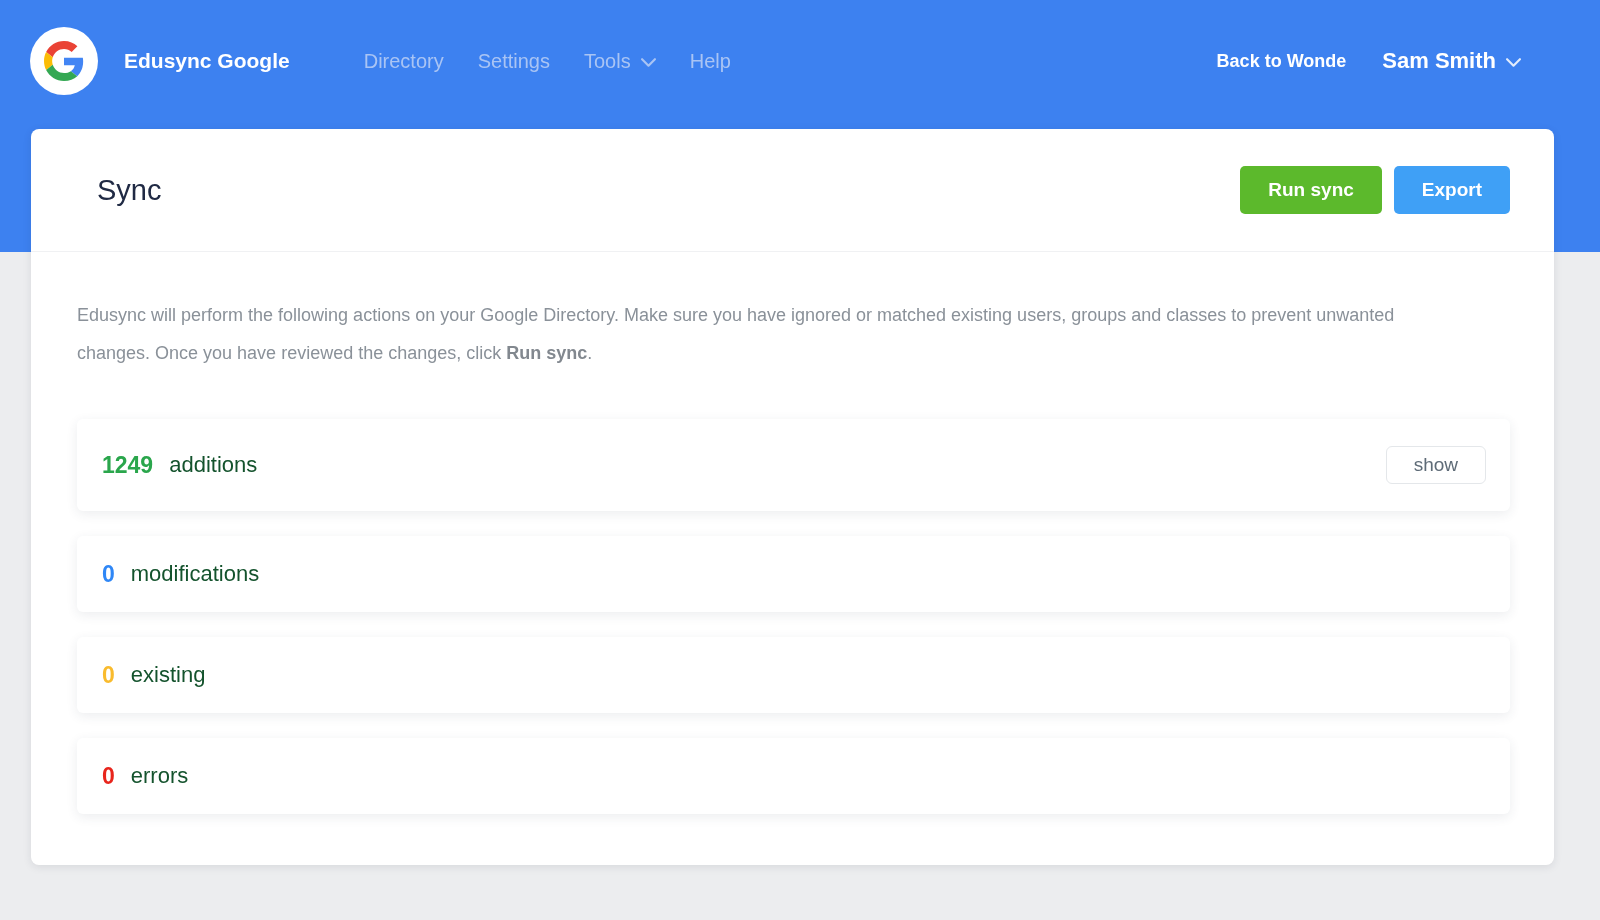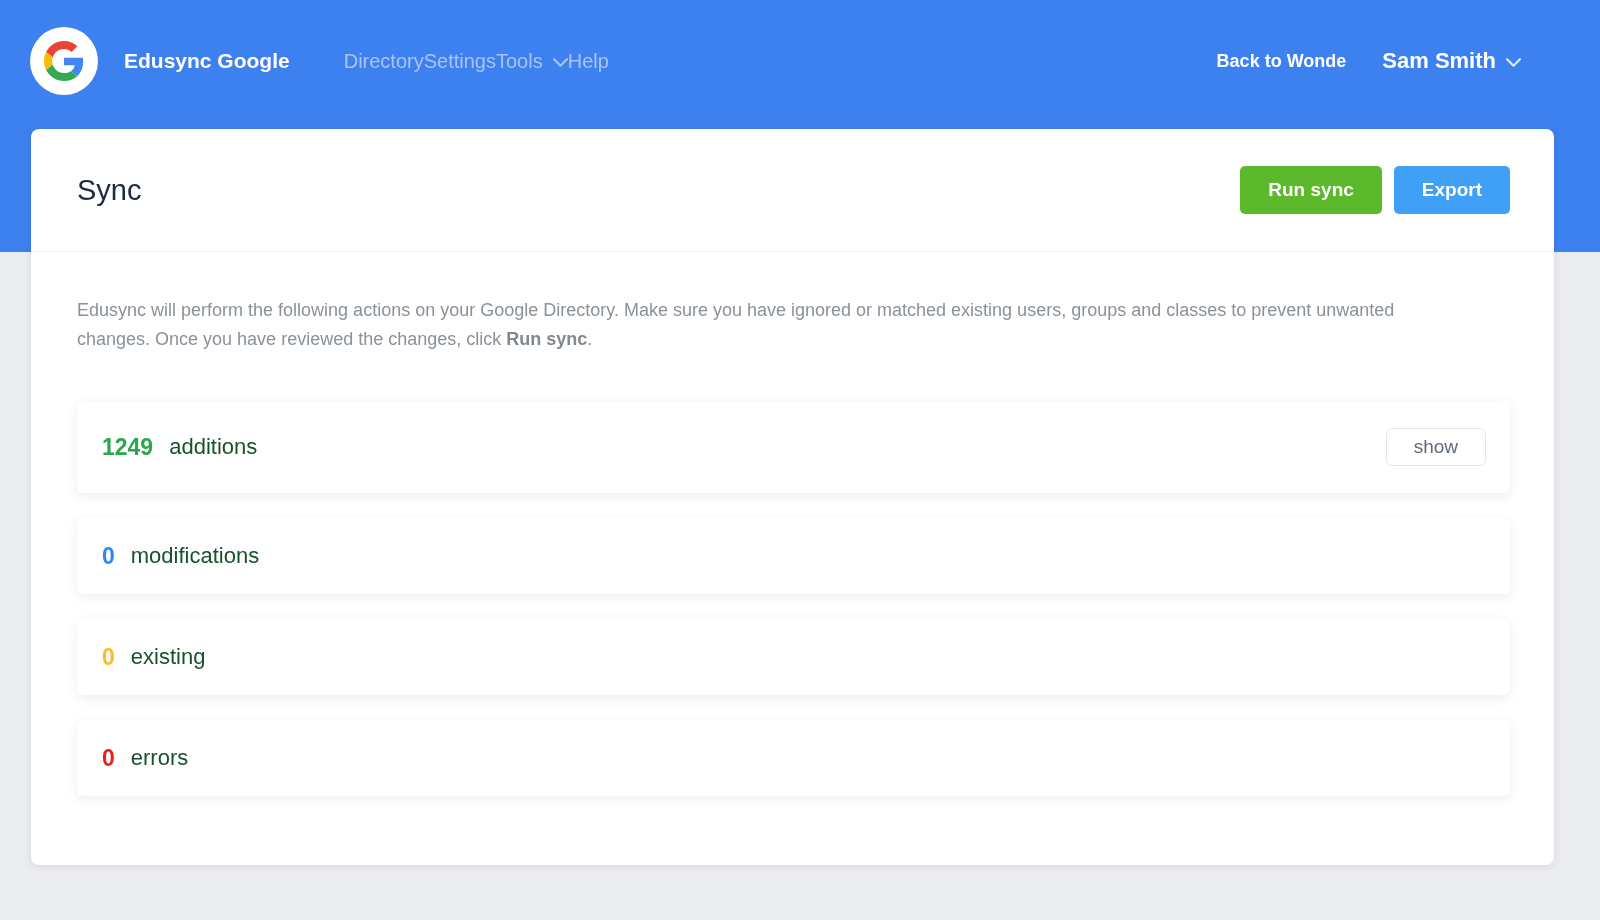--- a/index.html
+++ b/index.html
@@ -33,21 +33,21 @@
     display:flex;align-items:center;justify-content:center;
     flex:0 0 auto;
   }
   .brand{
     margin-left:26px;
     color:#fff;font-size:21px;font-weight:bold;
     white-space:nowrap;
   }
   .nav{
     display:flex;align-items:center;
-    margin-left:54px;text-align:right;
+    margin-left:74px;gap:34px;text-align:right;
   }
   .nav-item{
     display:flex;align-items:center;
     color:#A9C4F4;font-size:20px;
     cursor:pointer;white-space:nowrap;
   }
   .nav-item .chev{display:flex;margin-left:10px;margin-top:3px;}
   .topbar-spacer{flex:1;}
   .topbar-right{display:flex;align-items:center;gap:36px;}
   .back-link{
@@ -65,36 +65,36 @@
     background:#fff;border-radius:8px;
     box-shadow:0 2px 8px rgba(25,39,62,0.10);
   }
   .card-header{
     height:123px;
     display:flex;align-items:center;
     padding:0 44px 0 46px;
     border-bottom:1px solid #F0F1F3;
   }
   .page-title{
-    font-size:29px;font-weight:500;color:#202A44;
+    font-size:29px;font-weight:500;color:#202A44;margin-left:20px;
   }
   .header-spacer{flex:1;}
   .btn{
     height:48px;border:none;border-radius:5px;
     font-family:"Liberation Sans",sans-serif;
     font-size:19px;font-weight:bold;color:#fff;
     padding:0 28px;cursor:pointer;
   }
   .btn-run{background:var(--run-sync-bg);margin-right:12px;}
   .btn-export{background:var(--export-bg);}
   
   .card-body{padding:44px 44px 0 46px;}
   .description{
     max-width:1360px;
-    font-size:18px;line-height:29px;color:#8A9199;
+    font-size:18px;line-height:38px;color:#8A9199;
   }
   .description strong{color:#82888f;}
   .rows{margin-top:47px;}
   .summary-row{
     display:flex;align-items:center;
     height:76px;margin-bottom:25px;
     background:#fff;border-radius:6px;
     box-shadow:0 3px 12px rgba(40,52,74,0.09);
     padding:0 24px 0 25px;
   }

